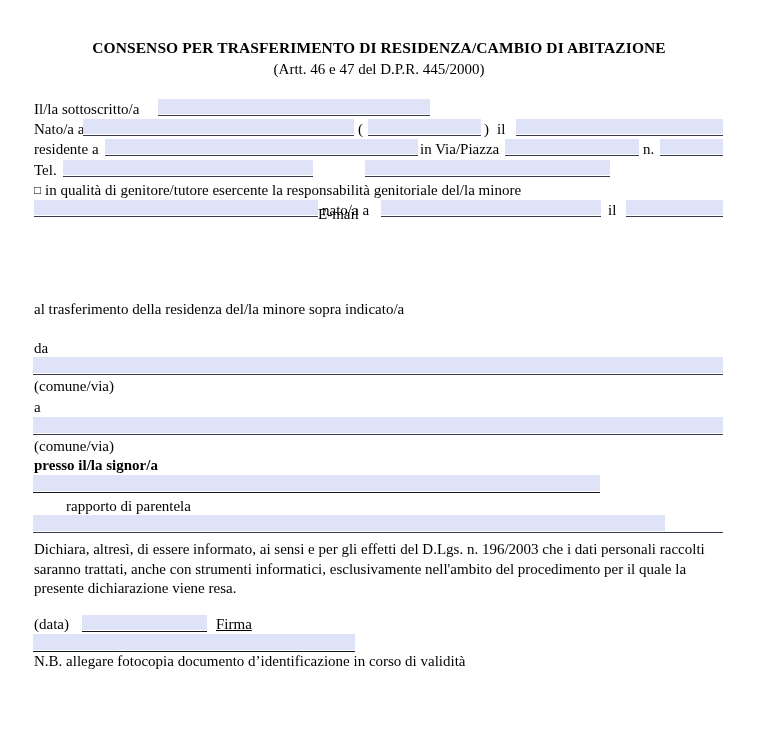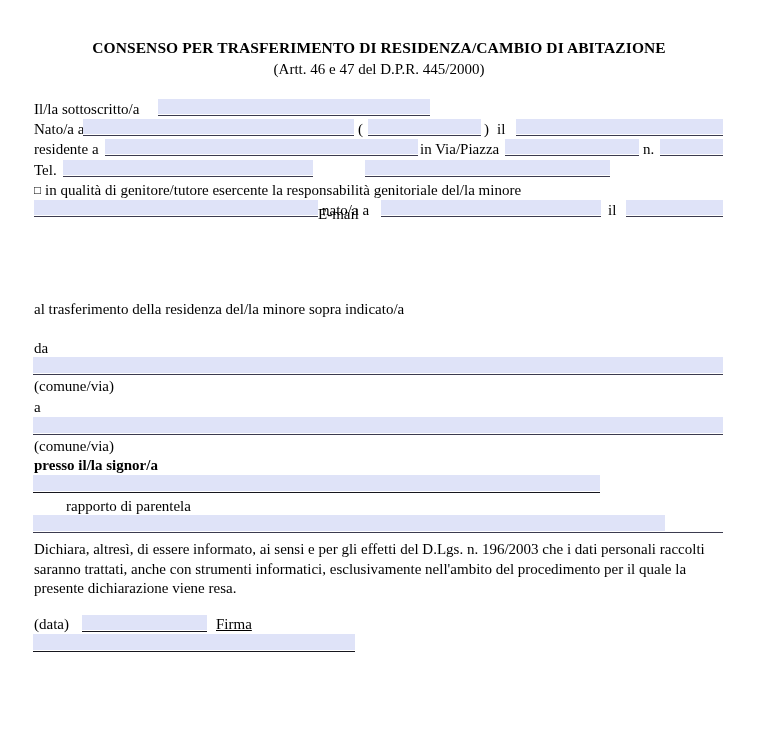--- a/index.html
+++ b/index.html
@@ -181,14 +181,15 @@
   <div class="para">Dichiara, altresì, di essere informato, ai sensi e per gli effetti del D.Lgs. n. 196/2003 che i dati personali raccolti saranno trattati, anche con strumenti informatici, esclusivamente nell'ambito del procedimento per il quale la presente dichiarazione viene resa.</div>
 
   <div class="txt" style="left:34px; top:616px;">(data)</div>
   <div class="fld" style="left:82px; top:615px; width:125px;"></div>
   <div class="rule dark" style="left:82px; top:631px; width:125px;"></div>
   <div class="txt" style="left:216px; top:616px;text-decoration:underline;">Firma</div>
 
   <div class="fld tall" style="left:33px; top:634px; width:322px;"></div>
   <div class="rule dark" style="left:33px; top:651px; width:322px;"></div>
 
+  <div class="txt" style="left:34px; top:653px;">N.B. allegare fotocopia documento d’identificazione in corso di validità</div>
 
 </div>
 
 </body></html>

